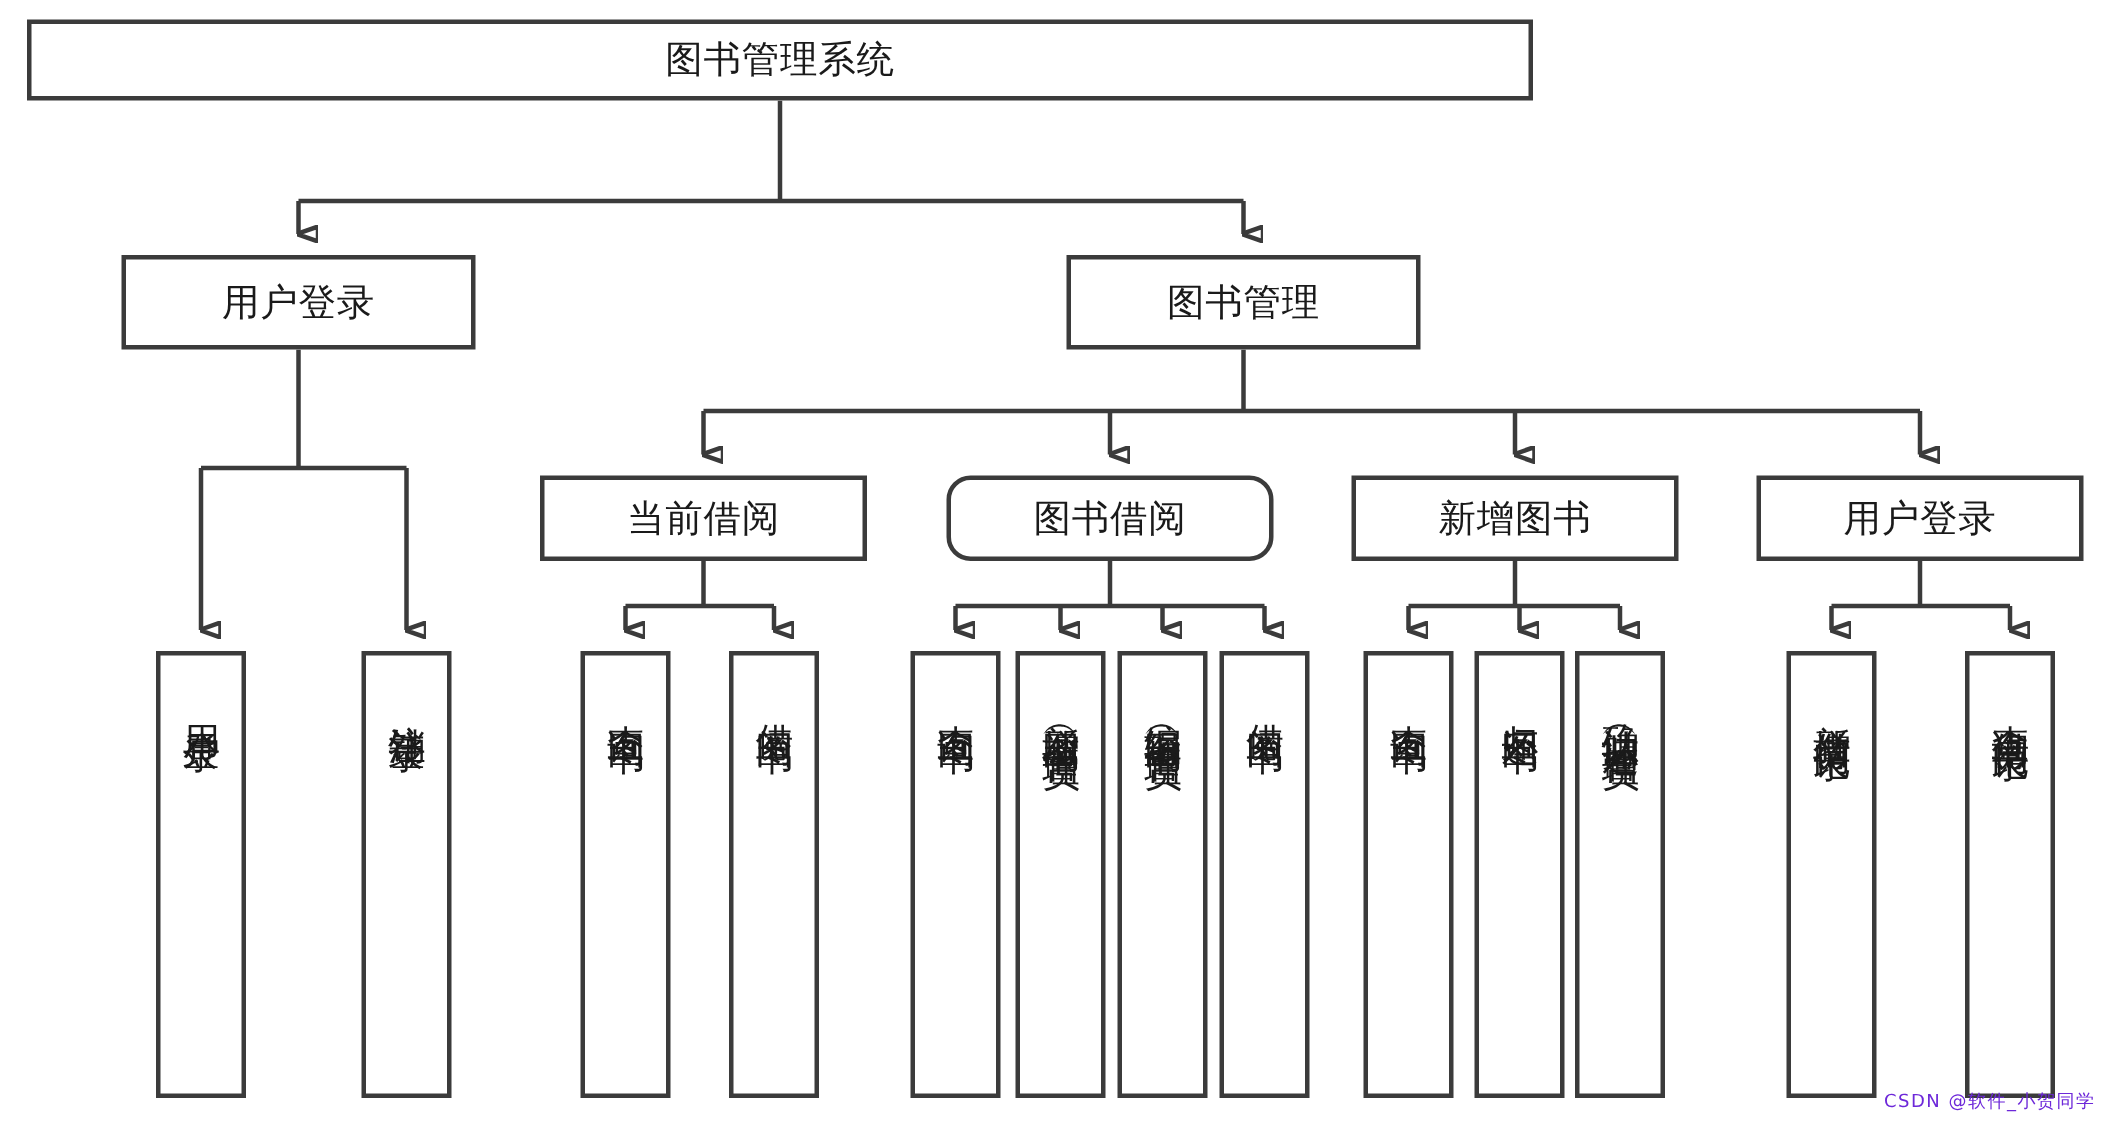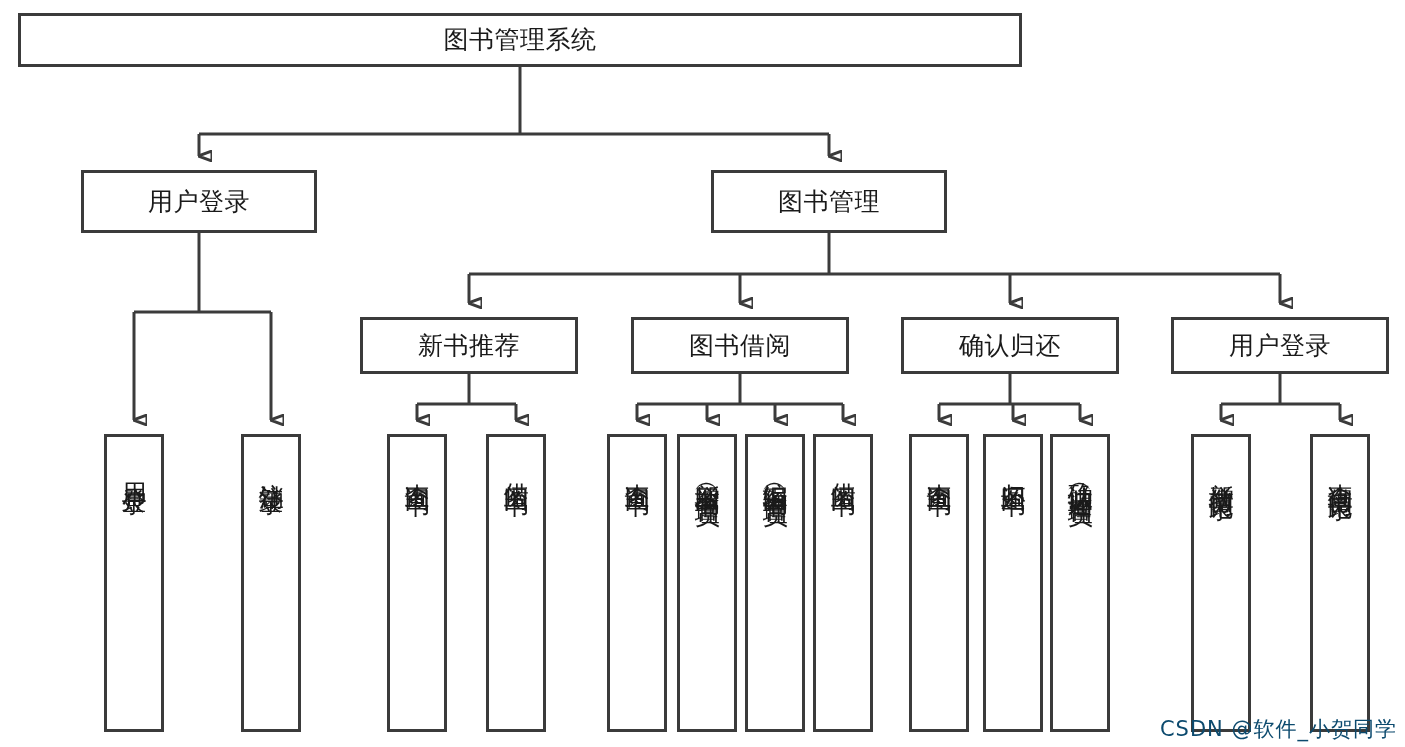--- a/index.html
+++ b/index.html
@@ -61,22 +61,22 @@
   }
   svg#connectors path, svg#connectors line {
     stroke: #3b3b3b;
     stroke-width: 3;
     fill: none;
   }
   .watermark {
     position: absolute;
     right: 8px;
     bottom: 4px;
-    font-size: 21px;
-    color: #0c4a6e;
+    font-size: 12px;
+    color: #6d28d9;
     letter-spacing: 1px;
     white-space: nowrap;
     font-family: "DejaVu Sans", "Liberation Sans", sans-serif;
   }
 </style>
 </head>
 <body>
 
 <div id="diagram-root">
 
@@ -147,27 +147,27 @@
   </div>
 
   <div class="node-box" id="n-l2-0" style="left: 81px; top: 170px; width: 236px; height: 63px;">
     <span class="node-label">用户登录</span>
   </div>
   <div class="node-box" id="n-l2-1" style="left: 711px; top: 170px; width: 236px; height: 63px; text-align: center;">
     <span class="node-label">图书管理</span>
   </div>
 
   <div class="node-box" id="n-l3-0" style="left: 360px; top: 317px; width: 218px; height: 57px;">
-    <span class="node-label">新书推荐</span>
-  </div>
-  <div class="node-box" id="n-l3-1" style="left: 631px; top: 317px; width: 218px; height: 57px;">
+    <span class="node-label">当前借阅</span>
+  </div>
+  <div class="node-box" id="n-l3-1" style="left: 631px; top: 317px; width: 218px; height: 57px; border-radius: 16px;">
     <span class="node-label">图书借阅</span>
   </div>
   <div class="node-box" id="n-l3-2" style="left: 901px; top: 317px; width: 218px; height: 57px;">
-    <span class="node-label">确认归还</span>
+    <span class="node-label">新增图书</span>
   </div>
   <div class="node-box" id="n-l3-3" style="left: 1171px; top: 317px; width: 218px; height: 57px;">
     <span class="node-label">用户登录</span>
   </div>
 
   <div class="node-box leaf" id="n-leaf-0" style="left: 104px; top: 434px; width: 60px; height: 298px;">
     <span class="node-label">用户登录</span>
   </div>
   <div class="node-box leaf" id="n-leaf-1" style="left: 241px; top: 434px; width: 60px; height: 298px;">
     <span class="node-label">注销登录</span>

